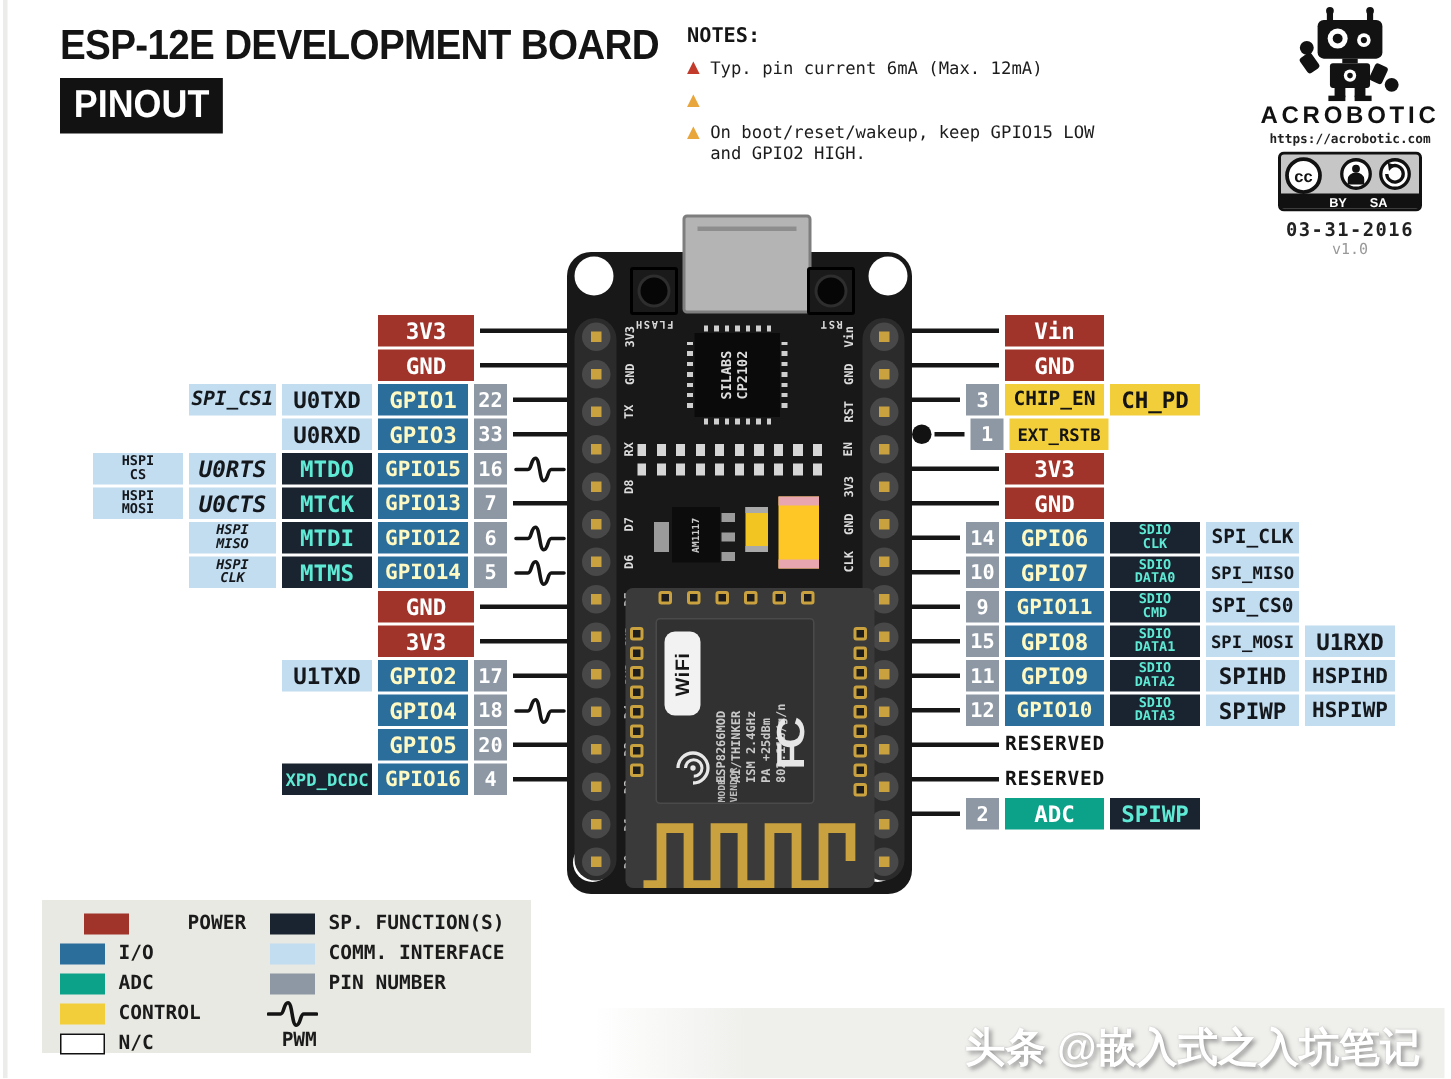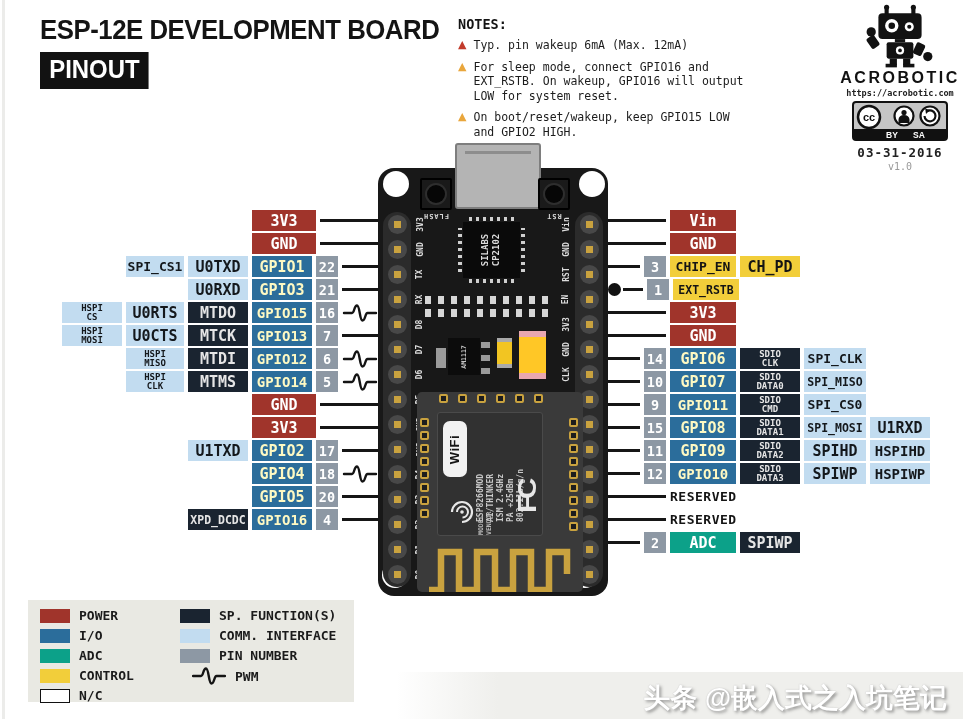--- a/index.html
+++ b/index.html
@@ -31,25 +31,25 @@
   #left-rows{position:absolute;left:0;top:210px;width:378px;}
   #right-rows{position:absolute;left:608px;top:210px;width:359px;}
   .prow{height:21px;margin-bottom:2px;display:flex;align-items:center;gap:4px;}
   .prow.l{justify-content:flex-end;}
   .prow.r{justify-content:flex-start;}
   .cell{box-sizing:border-box;height:21px;display:flex;align-items:center;justify-content:center;
         font-weight:bold;font-size:14px;white-space:pre-line;text-align:center;overflow:hidden;}
   .power{background:var(--power);color:#fff;}
   .io{background:var(--io);color:#fef9c3;}
   .comm{background:var(--comm);color:#14181c;}
-  .func{background:var(--func);color:#e5e5e5;}
+  .func{background:var(--func);color:#5eead4;}
   .control{background:var(--control);color:#141414;}
   .adc{background:var(--adc);color:#fff;}
   .num{background:var(--pin);color:#fff;width:22px;font-size:13.5px;flex:none;}
-  .a{width:60px;}.b{width:58px;}.c{width:60px;}.d{width:60px;}.d-pow{width:64px;}
+  .a{width:60px;}.b{width:58px;font-style:italic;}.c{width:60px;}.d{width:60px;}.d-pow{width:64px;}
   .g{width:66px;}.s{width:60px;}.m{width:62px;}.x{width:60px;}
   .sm{font-size:9px;line-height:9px;}
   .fs12{font-size:11.5px;}.fs13{font-size:13px;}.lg{font-size:15px;}
   .hline{height:2.5px;background:#161616;flex:none;}
   .w36{width:36px;}.w32{width:32px;}.w58{width:58px;}.w20{width:20px;}
   .pwm-line{width:36px;height:20px;flex:none;}
   .dot{width:13px;height:13px;border-radius:50%;background:#121212;flex:none;margin-right:-2px;}
   .plain-label{font-weight:bold;font-size:13px;color:#141414;letter-spacing:0.5px;}
   
   #board{position:absolute;left:378px;top:168px;width:230px;height:428px;background:var(--board);
@@ -133,27 +133,24 @@
 <div id="page">
   <div id="left-edge-line"></div>
 
   <div id="title">ESP-12E DEVELOPMENT BOARD</div>
   <div id="pinout-box">PINOUT</div>
 
   <div id="notes">
     <div class="notes-h">NOTES:</div>
     <div class="note">
       <span class="tri tri-red">▲</span>
-      <span class="note-text">Typ. pin wakeup 6mA (Max. 12mA)</span>
+      <span class="note-text">Typ. pin current 6mA (Max. 12mA)</span>
     </div>
     <div class="note">
       <span class="tri tri-amber">▲</span>
-      <span class="note-text">For sleep mode, connect GPIO16 and
-EXT_RSTB. On wakeup, GPIO16 will output
-LOW for system reset.</span>
     </div>
     <div class="note">
       <span class="tri tri-amber">▲</span>
       <span class="note-text">On boot/reset/wakeup, keep GPIO15 LOW
 and GPIO2 HIGH.</span>
     </div>
   </div>
 
   <div id="branding">
     <svg width="72" height="64" viewBox="0 0 70 62">
@@ -217,21 +214,21 @@
     <div class="prow l">
       <div class="cell comm b fs13">SPI_CS1</div>
       <div class="cell comm c lg">U0TXD</div>
       <div class="cell io d lg">GPIO1</div>
       <div class="cell num">22</div>
       <div class="hline w36"></div>
     </div>
     <div class="prow l">
       <div class="cell comm c lg">U0RXD</div>
       <div class="cell io d lg">GPIO3</div>
-      <div class="cell num">21</div>
+      <div class="cell num">33</div>
       <div class="hline w36"></div>
     </div>
     <div class="prow l">
       <div class="cell comm a sm">HSPI
 CS</div>
       <div class="cell comm b lg">U0RTS</div>
       <div class="cell func c lg">MTDO</div>
       <div class="cell io d">GPIO15</div>
       <div class="cell num">16</div>
       <svg class="pwm-line">
@@ -608,21 +605,21 @@
           <circle cx="15" cy="16" r="1.8" fill="#E8E8E8"></circle>
         </svg>
       </div>
       <svg id="antenna" width="150" height="48" viewBox="0 0 150 48">
         <path d="M4,46 H16 V8 H34 V46 H52 V8 H70 V46 H88 V8 H106 V46 H124 V8 H142 V30" fill="none" stroke="#C9A23F" stroke-width="6.5"></path>
       </svg>
     </div>
   </div>
 
   <div id="legend">
-    <div class="leg-item" style="left:12px;top:8px;">
+    <div class="leg-item" style="left:28px;top:8px;gap:30px;">
       <div class="swatch power"></div>
       <div class="leg-label">POWER</div>
     </div>
     <div class="leg-item" style="left:12px;top:28px;">
       <div class="swatch io"></div>
       <div class="leg-label">I/O</div>
     </div>
     <div class="leg-item" style="left:12px;top:48px;">
       <div class="swatch adc"></div>
       <div class="leg-label">ADC</div>
@@ -640,21 +637,21 @@
       <div class="leg-label">SP. FUNCTION(S)</div>
     </div>
     <div class="leg-item" style="left:152px;top:28px;">
       <div class="swatch comm"></div>
       <div class="leg-label">COMM. INTERFACE</div>
     </div>
     <div class="leg-item" style="left:152px;top:48px;">
       <div class="swatch num" style="width:30px;"></div>
       <div class="leg-label">PIN NUMBER</div>
     </div>
-    <div class="leg-item" style="left:164px;top:66px;">
+    <div class="leg-item" style="left:150px;top:66px;flex-direction:column;">
       <svg width="34" height="20">
           <use href="#pwm"></use>
         </svg>
       <div class="leg-label">PWM</div>
     </div>
   </div>
 
   <div id="wm-strip">
     <div id="watermark">头条 @嵌入式之入坑笔记</div>
   </div>

